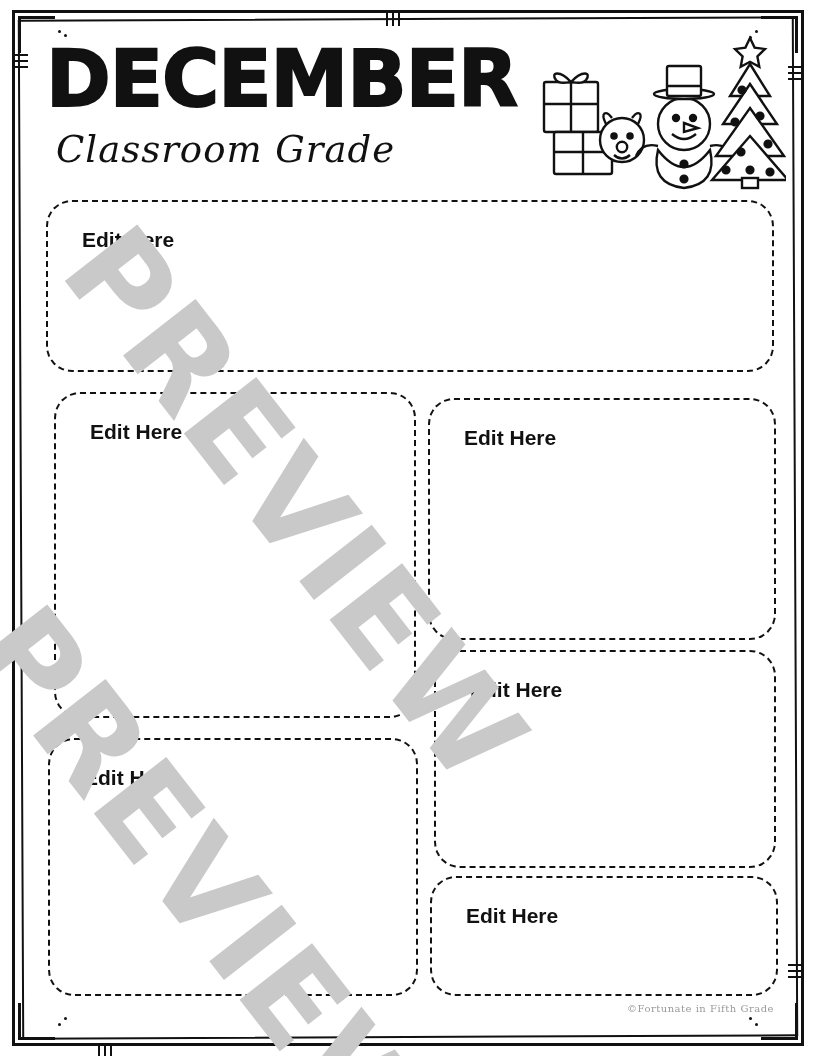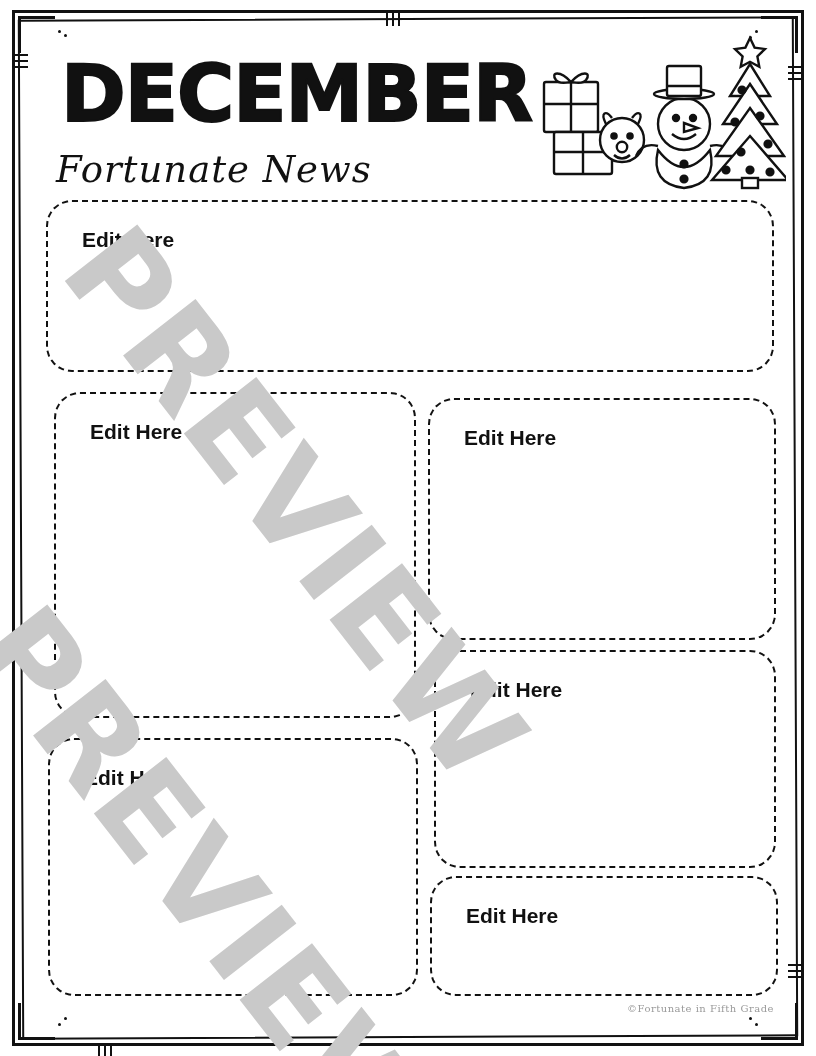--- a/index.html
+++ b/index.html
@@ -108,21 +108,21 @@
     width: 720px;
     height: 150px;
   }
   .month-title {
     font-family: "DejaVu Sans", sans-serif;
     font-weight: bold;
     font-size: 78px;
     letter-spacing: -1px;
     line-height: 1;
     color: #111;
-    margin: 15px;
+    margin: 0;
     -webkit-text-stroke: 2px #111;
   }
   .sub-title {
     font-family: "DejaVu Serif", serif;
     font-style: italic;
     font-size: 37px;
     color: #111;
     margin: 10px 0 0 10px;
     letter-spacing: 1px;
   }
@@ -245,21 +245,21 @@
   <div class="dot" style="left:64px; top:34px;"></div>
   <div class="dot" style="right:58px; top:30px;"></div>
   <div class="dot" style="right:64px; top:36px;"></div>
   <div class="dot" style="left:58px; bottom:30px;"></div>
   <div class="dot" style="left:64px; bottom:36px;"></div>
   <div class="dot" style="right:58px; bottom:30px;"></div>
   <div class="dot" style="right:64px; bottom:36px;"></div>
 
   <div class="header">
     <div class="month-title">DECEMBER</div>
-    <div class="sub-title">Fortunate News</div>
+    <div class="sub-title">Classroom Grade</div>
   </div>
 
   <div class="clipart">
     <svg viewBox="0 0 250 170" width="250" height="170" xmlns="http://www.w3.org/2000/svg">
       <g fill="none" stroke="#111" stroke-width="2.4">
 
         <rect x="8" y="58" width="54" height="50" rx="2" fill="#fff"></rect>
         <line x1="35" y1="58" x2="35" y2="108"></line>
         <line x1="8" y1="80" x2="62" y2="80"></line>
         <path d="M35 58 C 24 46, 14 48, 20 56 C 24 61, 32 58, 35 58 Z" fill="#fff"></path>

